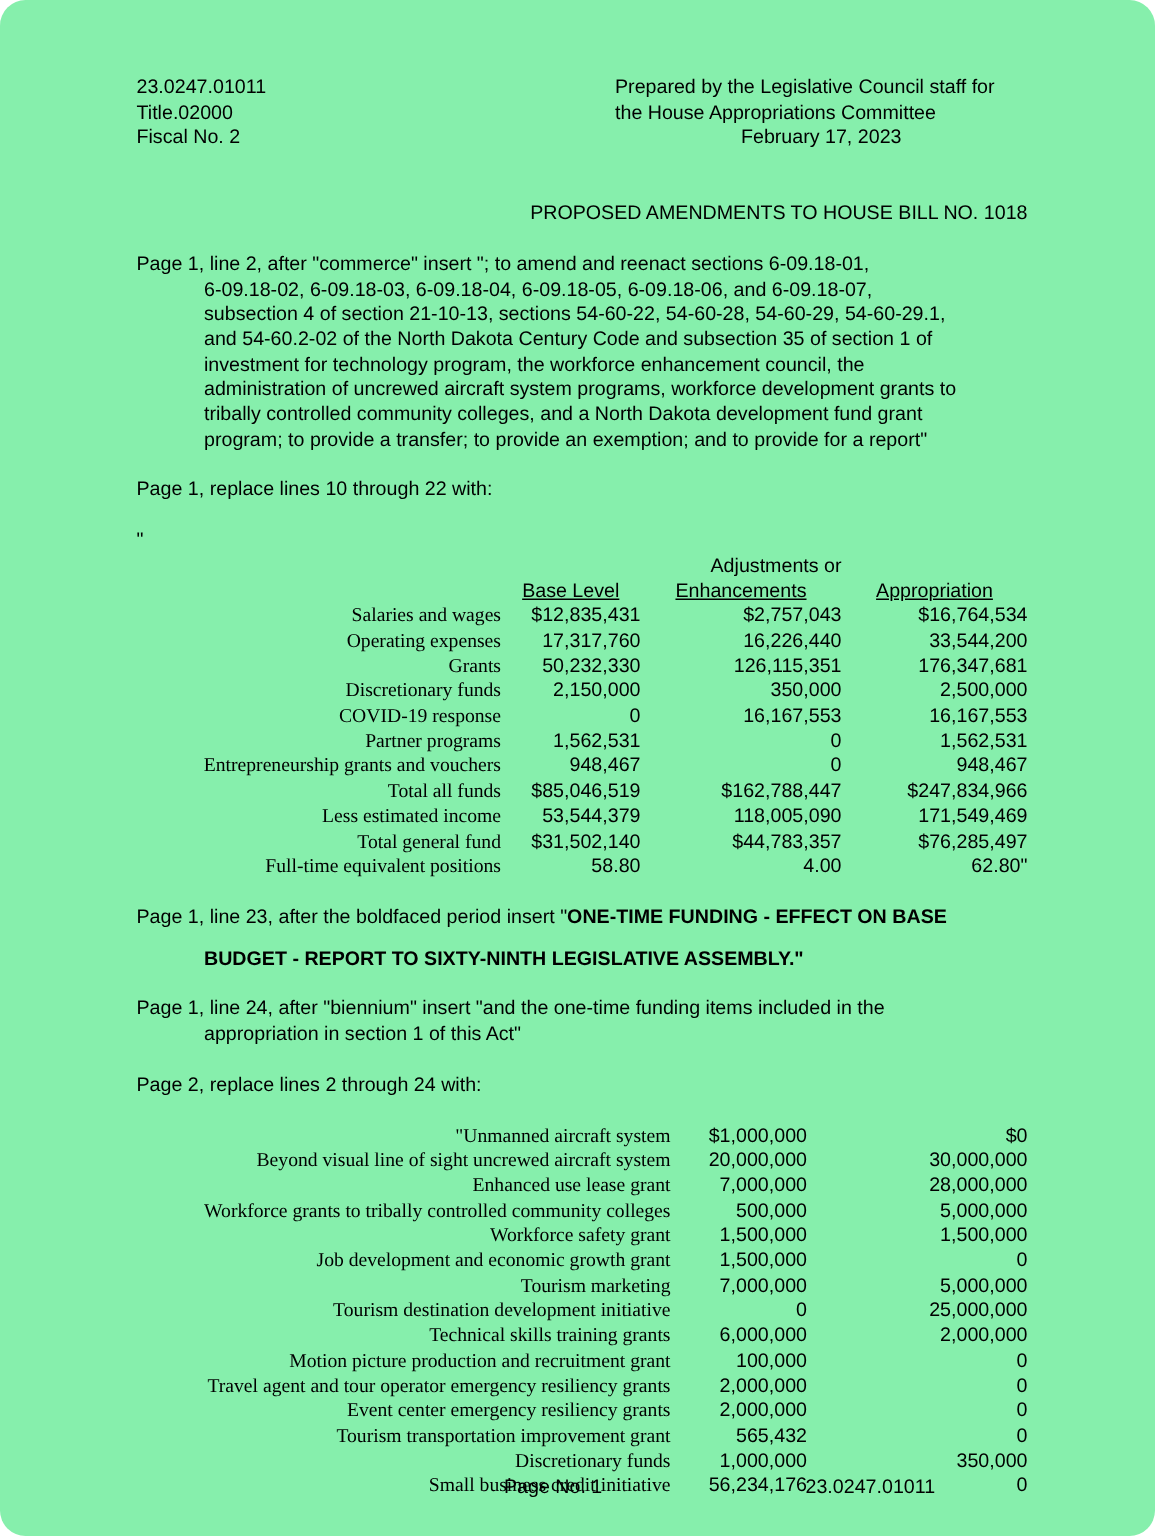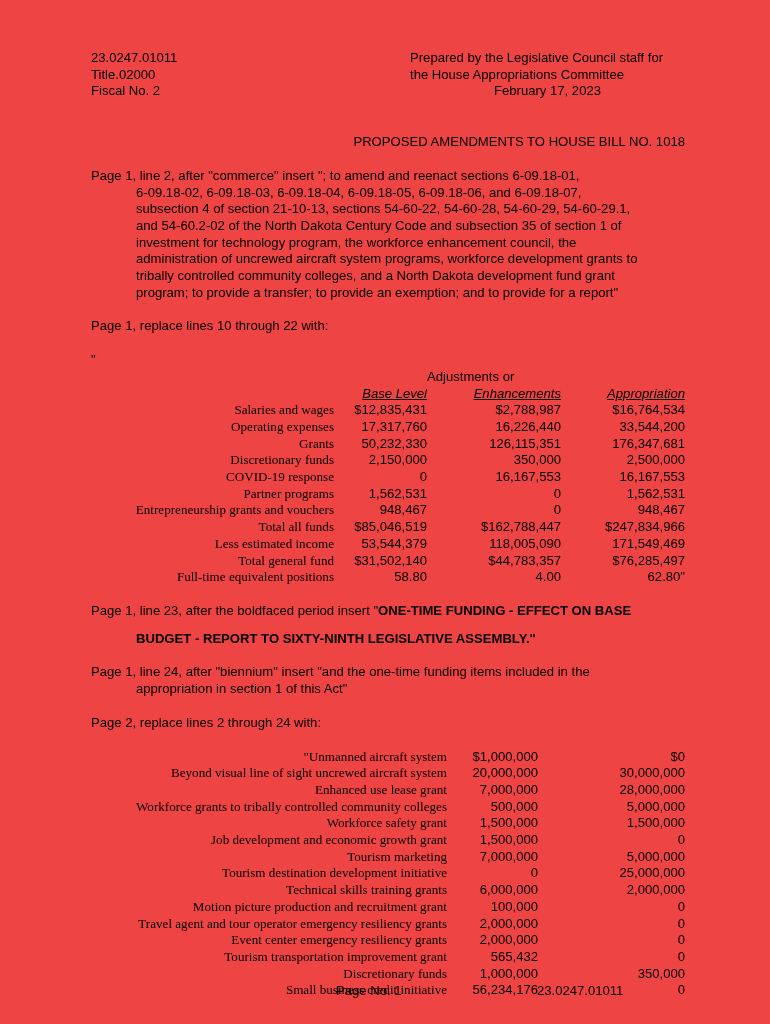--- a/index.html
+++ b/index.html
@@ -9,23 +9,24 @@
     background: #ffffff;
   }
   body {
     font-family: "Liberation Sans", sans-serif;
     color: #000000;
   }
   .page {
     position: relative;
     width: 770px;
     height: 1024px;
-    background: #ef4444;
+    background: #86efac;
     overflow: hidden;
     box-sizing: border-box;
+    border-radius: 17px;
   }
   .doc {
     position: absolute;
     left: 91px;
     top: 50px;
     width: 594px;
     font-size: 13.1px;
     line-height: 16.7px;
   }
 
@@ -76,27 +77,26 @@
   table.amt td {
     padding: 0;
     vertical-align: bottom;
     white-space: nowrap;
   }
   td.lbl { text-align: right; font-family: Liberation Serif, serif; }
   td.num { text-align: right; }
   .ul-val {
   }
   .colhead {
+    text-align: center;
+    text-decoration: underline;
+    white-space: nowrap;
+  }
+  .colhead-top {
     text-align: right;
-    text-decoration: underline;
-    white-space: nowrap;
-    font-style: italic;
-  }
-  .colhead-top {
-    text-align: left;
     text-decoration: none;
     white-space: nowrap;
   }
 
   
   .t1 col.c0 { width: 243px; }
   .t1 col.c1 { width: 93px;  }
   .t1 col.c2 { width: 134px; }
   .t1 col.c3 { width: 124px; }
 
@@ -186,21 +186,21 @@
           </tr>
           <tr>
             <td class="lbl"></td>
             <td class="colhead">Base Level</td>
             <td class="colhead">Enhancements</td>
             <td class="colhead">Appropriation</td>
           </tr>
         <tr>
               <td class="lbl">Salaries and wages</td>
               <td class="num">$12,835,431</td>
-              <td class="num">$2,788,987</td>
+              <td class="num">$2,757,043</td>
               <td class="num">$16,764,534</td>
             </tr>
             <tr>
               <td class="lbl">Operating expenses</td>
               <td class="num">17,317,760</td>
               <td class="num">16,226,440</td>
               <td class="num">33,544,200</td>
             </tr>
             <tr>
               <td class="lbl">Grants</td>

